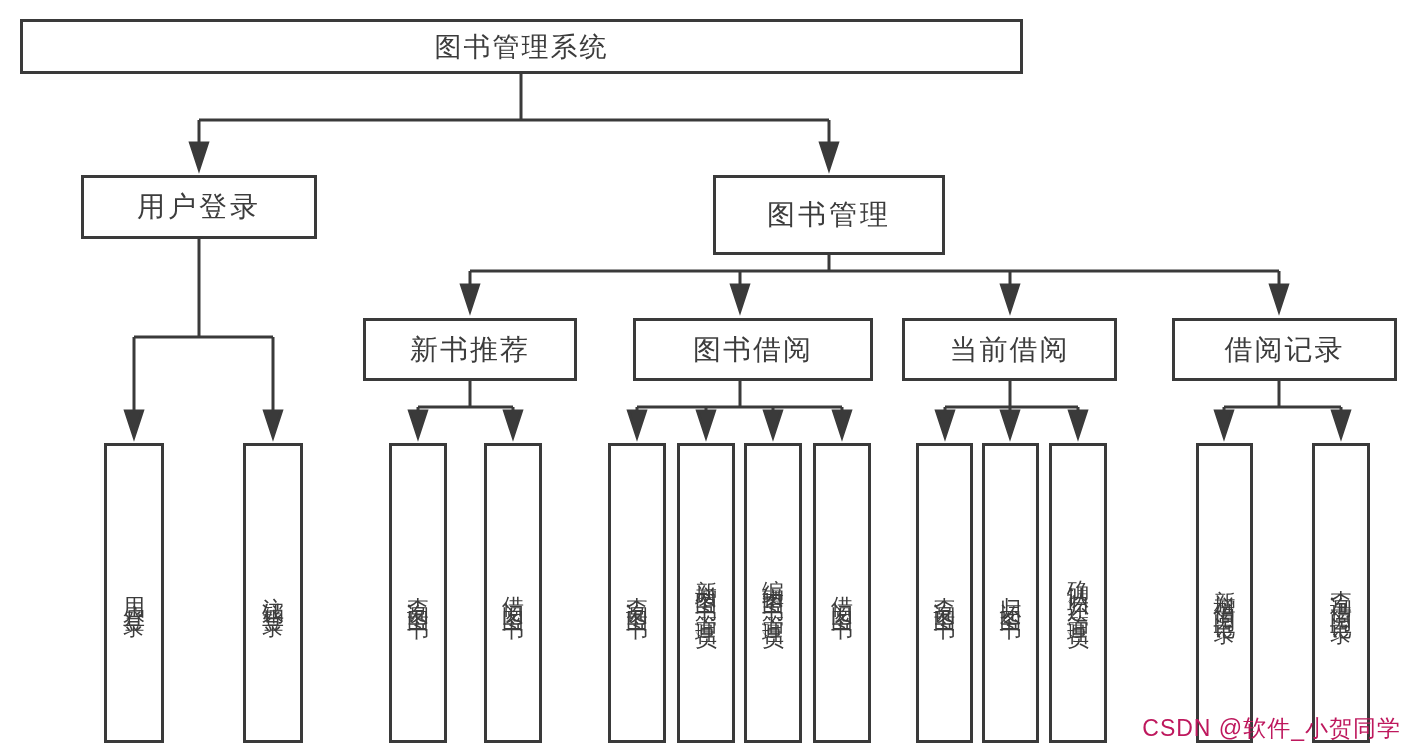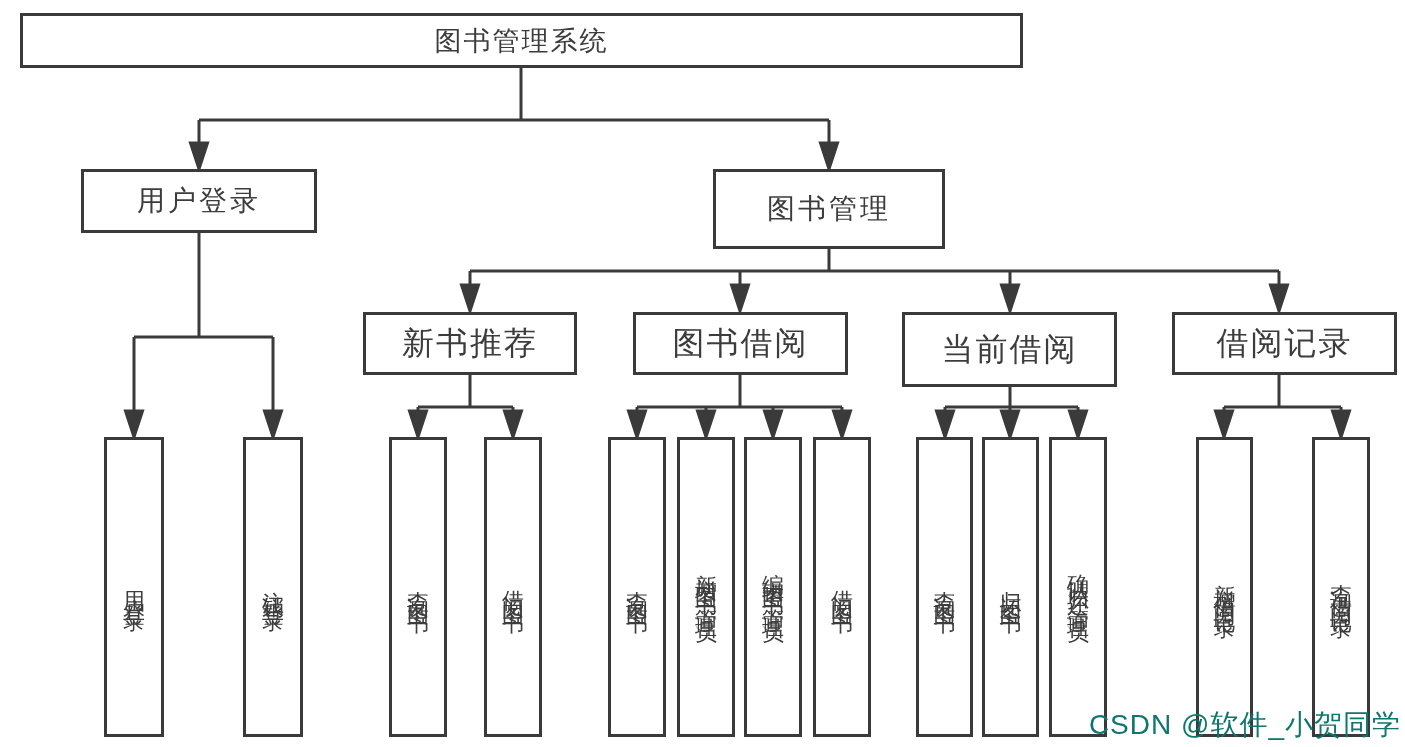--- a/index.html
+++ b/index.html
@@ -4,33 +4,33 @@
 <style>
   html,body{margin:0;padding:0;background:#ffffff;}
   .canvas{
     position:relative;width:1405px;height:747px;background:#ffffff;
     font-family:"Liberation Sans","DejaVu Sans",sans-serif;overflow:hidden;
   }
   svg.connectors{position:absolute;left:0;top:0;z-index:1;}
   .node{
     position:absolute;background:#ffffff;border:3px solid #3a3a3a;
     display:flex;align-items:center;justify-content:center;
-    box-sizing:border-box;color:#3c3c3c;z-index:2;
+    box-sizing:border-box;color:#3c3c3c;z-index:2;margin-top:6px;
   }
   .node span{white-space:nowrap;}
   .node.lvl1 span{font-size:27px;letter-spacing:2px;}
   .node.lvl2 span{font-size:28px;letter-spacing:3px;}
-  .node.lvl3 span{font-size:32px;letter-spacing:2px;}
+  .node.lvl3 span{font-size:28px;letter-spacing:2px;}
   .node.v span{
     writing-mode:vertical-lr;text-orientation:mixed;
     font-size:22px;line-height:1;letter-spacing:7px;white-space:normal;
   }
   .watermark{
     position:absolute;right:4px;bottom:3px;z-index:5;
-    font-size:28px;color:#0f766e;letter-spacing:1px;
+    font-size:23px;color:#be185d;letter-spacing:1px;
   }
 </style>
 </head>
 <body>
 
 <div class="canvas">
 
   <svg class="connectors" width="1405" height="747" viewBox="0 0 1405 747">
     <g stroke="#3a3a3a" stroke-width="3" fill="#3a3a3a">
       <path fill="none" d="M521 68 V120 M199 120 H829 M199 120 V147 M829 120 V147"></path>
@@ -81,24 +81,24 @@
   <div class="node h lvl2" style="left:81px;top:169px;width:236px;height:64px">
     <span>用户登录</span>
   </div>
   <div class="node h lvl2" style="left:713px;top:169px;width:232px;height:80px">
     <span>图书管理</span>
   </div>
 
   <div class="node h lvl3" style="left:363px;top:312px;width:214px;height:63px">
     <span>新书推荐</span>
   </div>
-  <div class="node h lvl3" style="left:633px;top:312px;width:215px;height:63px">
+  <div class="node h lvl3" style="left:633px;top:312px;width:240px;height:63px">
     <span>图书借阅</span>
   </div>
-  <div class="node h lvl3" style="left:902px;top:312px;width:215px;height:75px">
+  <div class="node h lvl3" style="left:902px;top:312px;width:215px;height:63px">
     <span>当前借阅</span>
   </div>
   <div class="node h lvl3" style="left:1172px;top:312px;width:225px;height:63px">
     <span>借阅记录</span>
   </div>
 
   <div class="node v" style="left:104px;top:437px;width:60px;height:300px">
     <span>用户登录</span>
   </div>
   <div class="node v" style="left:243px;top:437px;width:60px;height:300px">

